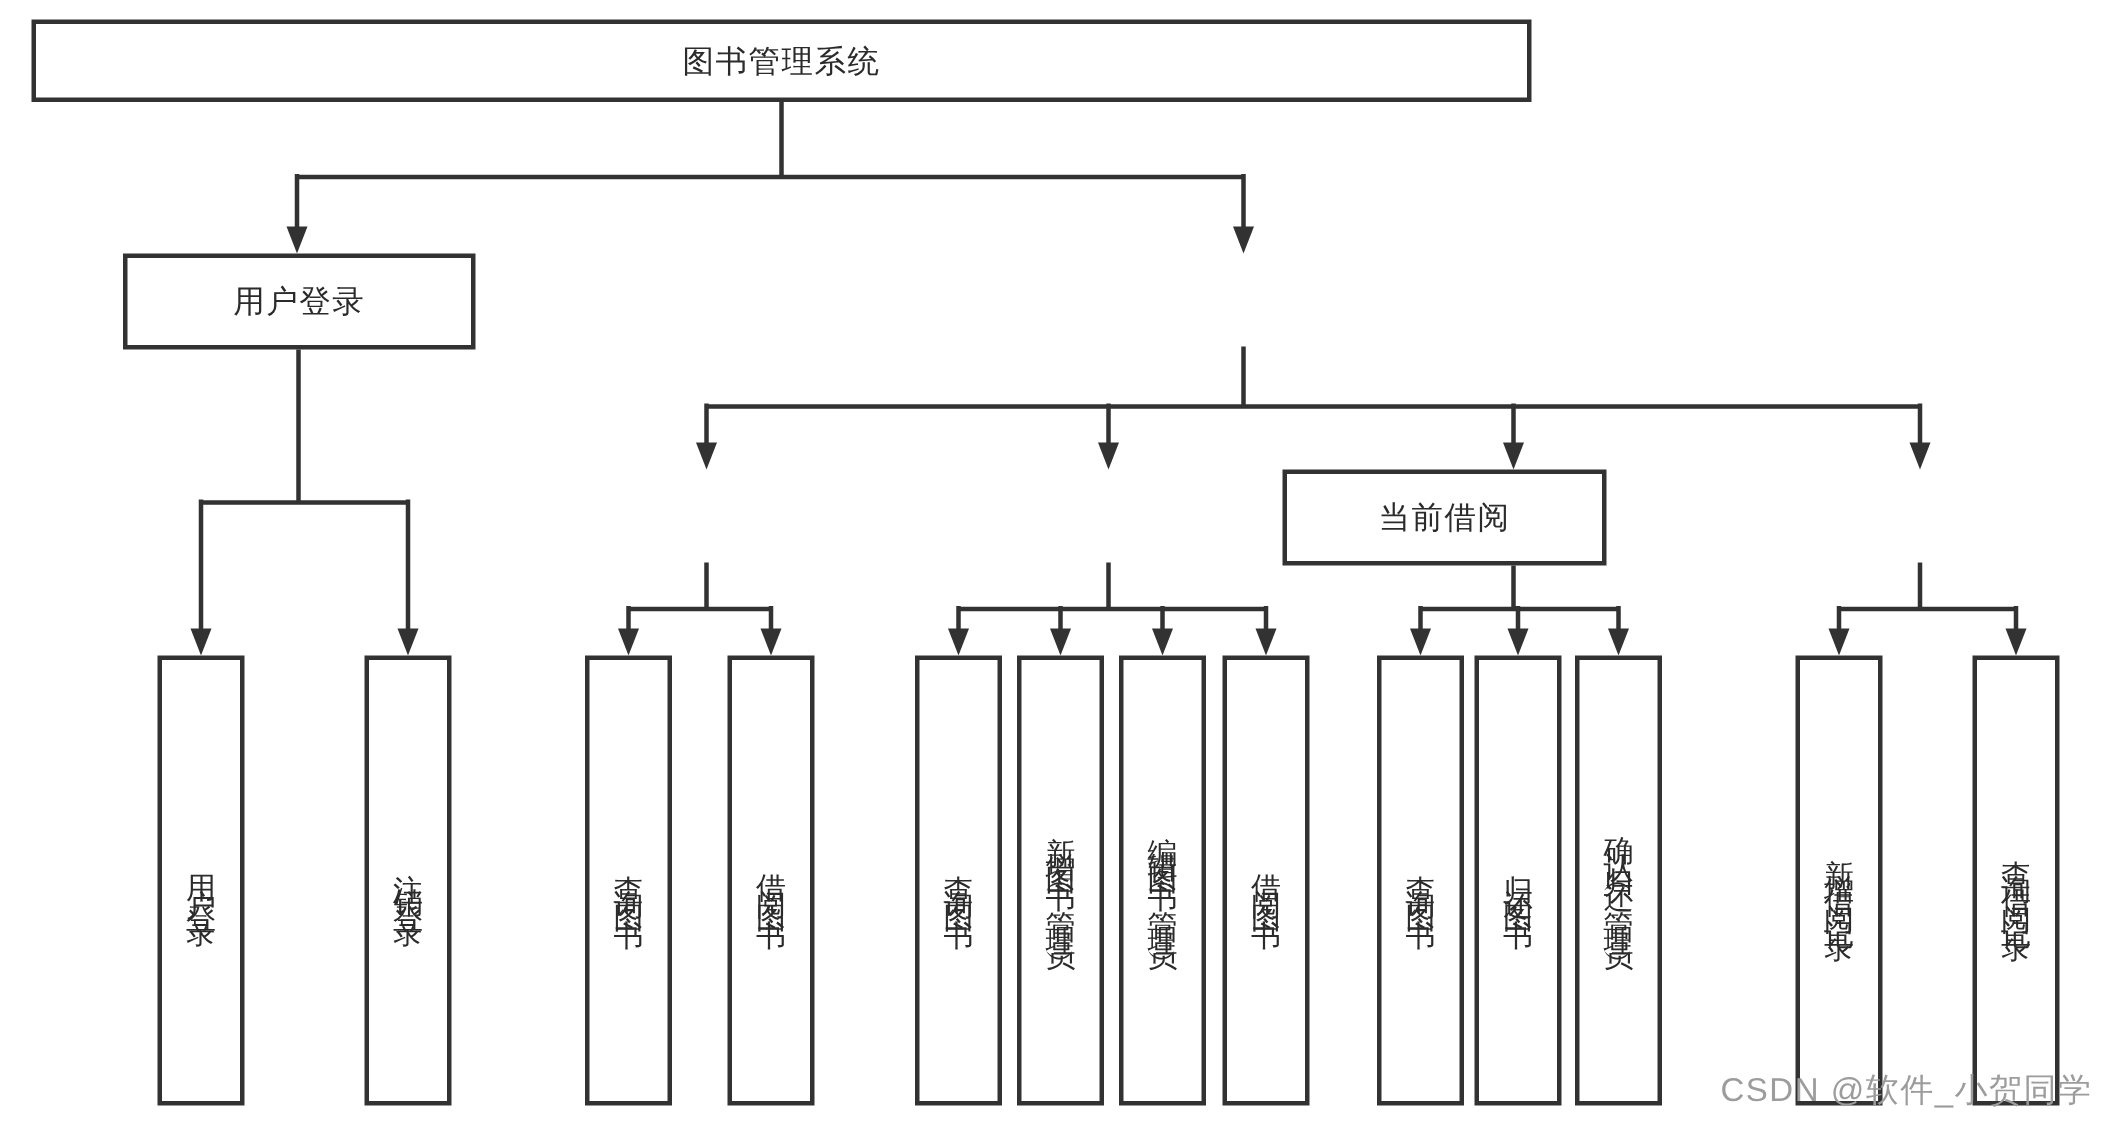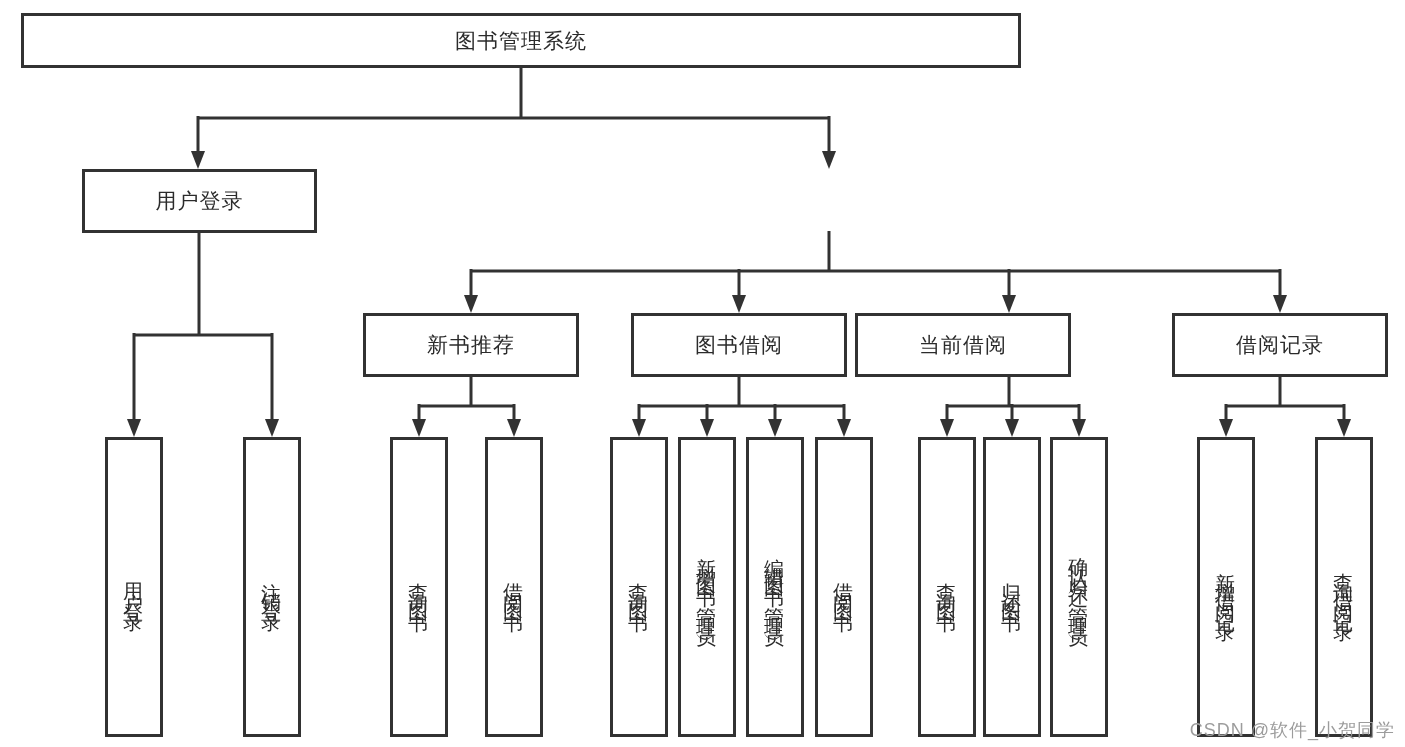--- a/index.html
+++ b/index.html
@@ -56,21 +56,21 @@
     writing-mode: vertical-rl;
     font-size: 20px;
     letter-spacing: 10px;
     color: #2b2b2b;
     white-space: nowrap;
   }
   .watermark {
     position: absolute;
     right: 10px;
     bottom: 5px;
-    font-size: 18px;
+    font-size: 22px;
     color: #9c9c9c;
     letter-spacing: 1px;
     z-index: 3;
   }
 </style>
 </head>
 <body>
 
 <div class="canvas">
 
@@ -111,31 +111,22 @@
   </svg>
 
   <div class="hnode root-node">
     <span>图书管理系统</span>
   </div>
 
   <div class="hnode l1-node" style="left:82px">
     <span>用户登录</span>
   </div>
 
-  <div class="hnode l2-node" style="left:363px">
-    <span>新书推荐</span>
-  </div>
-  <div class="hnode l2-node" style="left:631px">
-    <span>图书借阅</span>
-  </div>
   <div class="hnode l2-node" style="left:855px">
     <span>当前借阅</span>
-  </div>
-  <div class="hnode l2-node" style="left:1172px">
-    <span>借阅记录</span>
   </div>
 
   <div class="leaf" style="left:105px">
     <span class="vtext">用户登录</span>
   </div>
   <div class="leaf" style="left:243px">
     <span class="vtext">注销登录</span>
   </div>
 
   <div class="leaf" style="left:390px">

